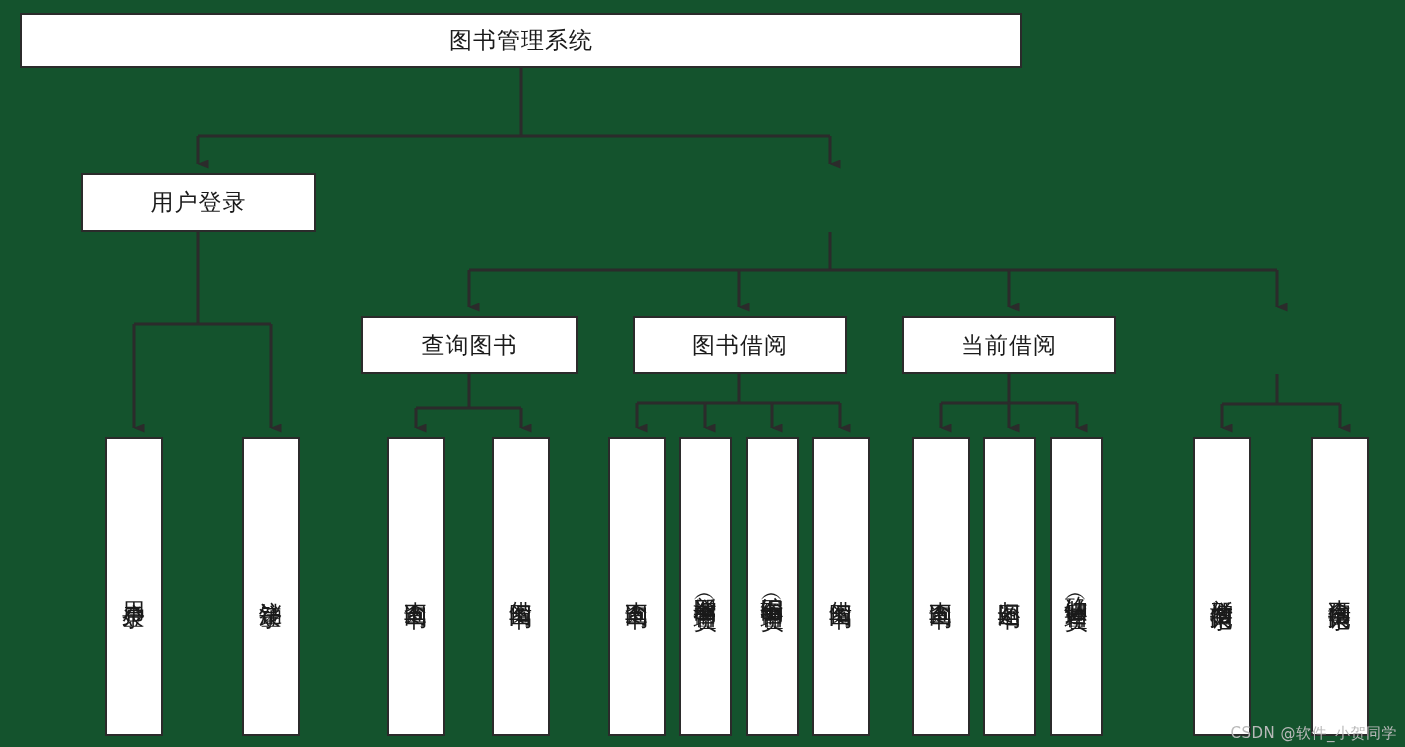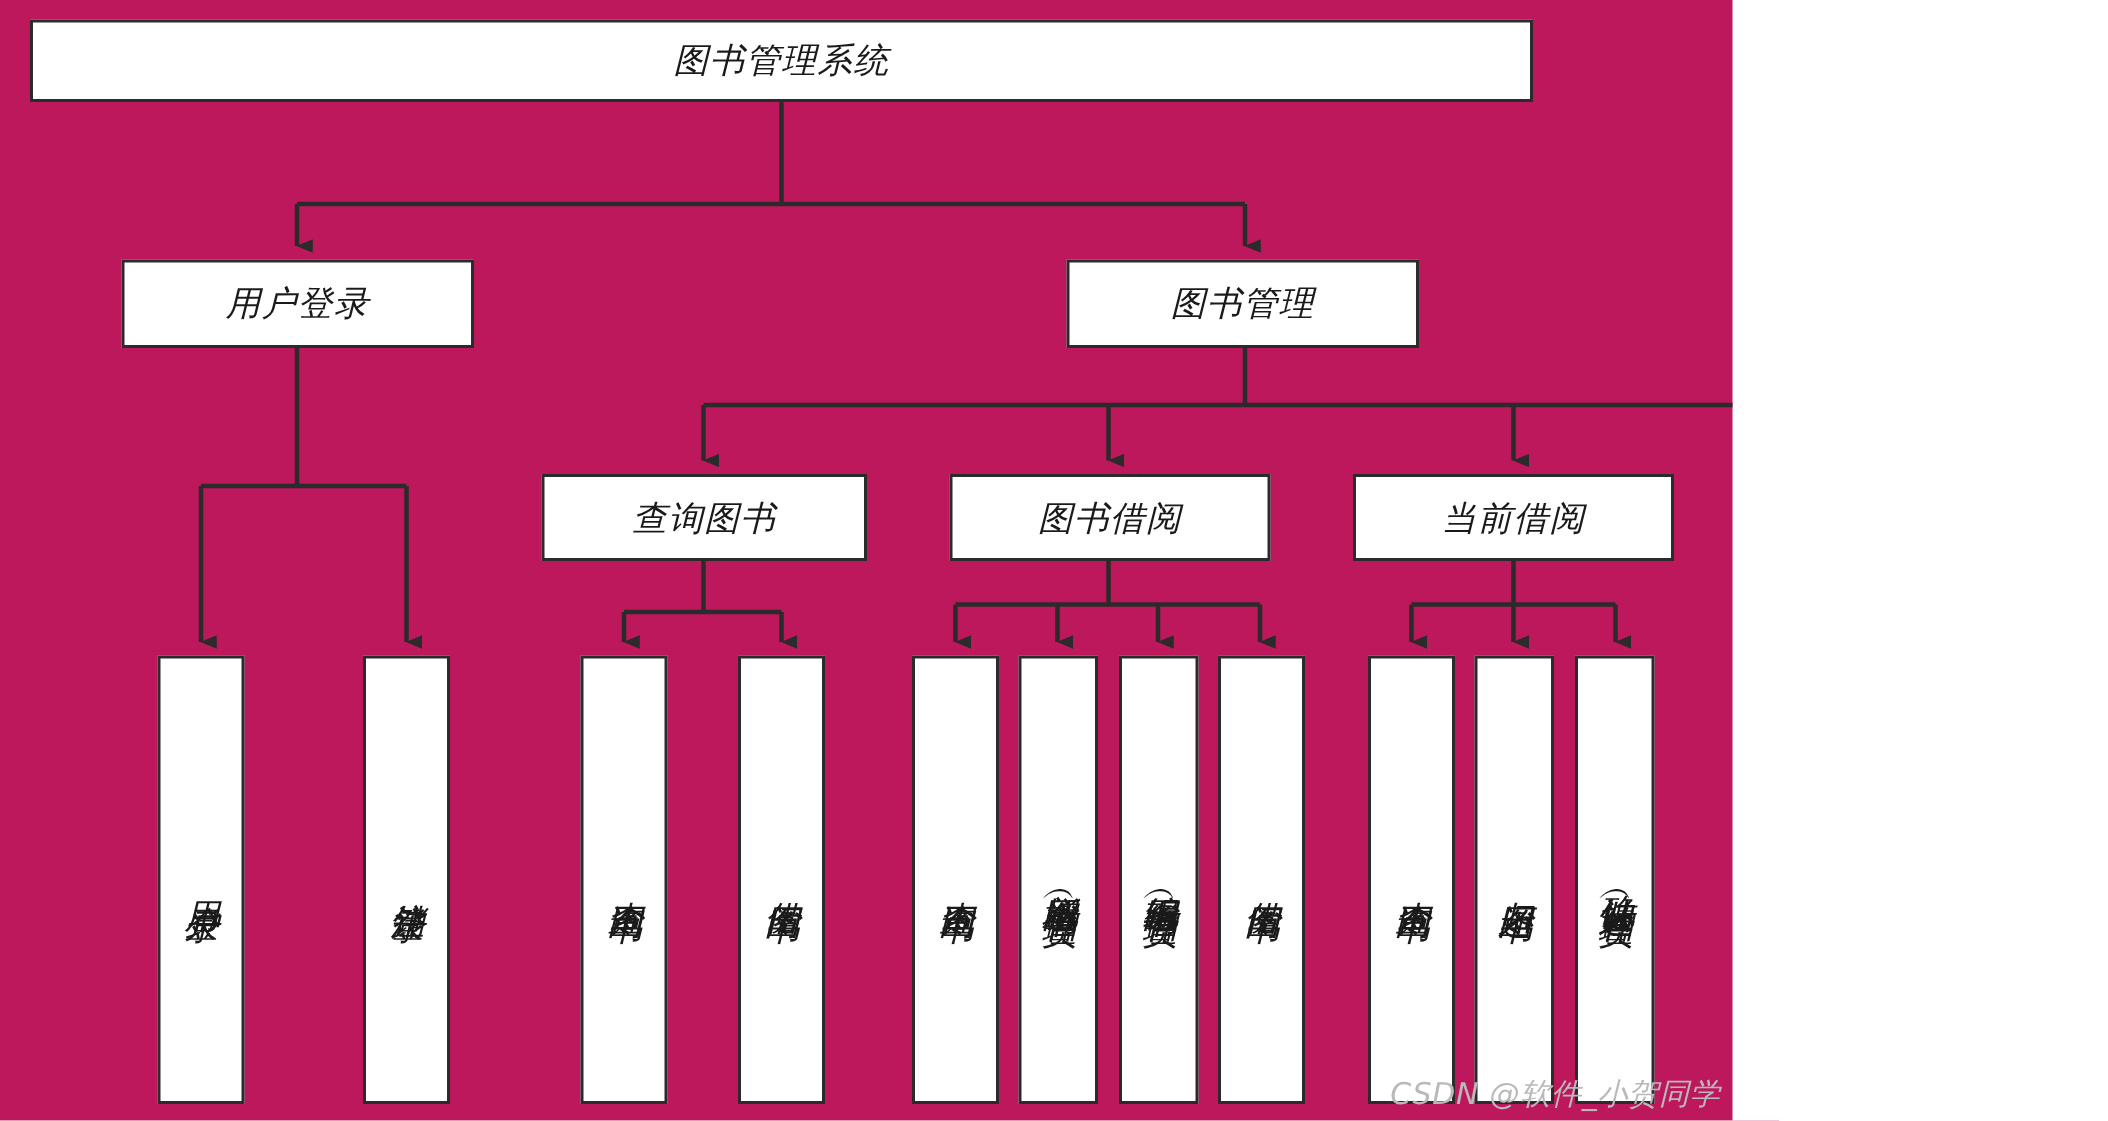--- a/index.html
+++ b/index.html
@@ -5,25 +5,24 @@
   html, body {
     margin: 0;
     padding: 0;
     background: #ffffff;
   }
   body {
     font-family: "DejaVu Sans", "Liberation Sans", sans-serif;
   }
   #canvas {
     position: relative;
-    width: 1155px;
+    width: 1405px;
     height: 747px;
-    background: #be185d;
+    background: #14532d;
     overflow: hidden;
-    font-style: italic;
   }
   svg#wires {
     position: absolute;
     left: 0;
     top: 0;
     width: 1405px;
     height: 747px;
   }
   .node {
     position: absolute;
@@ -51,21 +50,21 @@
     align-items: center;
     white-space: nowrap;
   }
   .node .label {
     display: block;
   }
   #watermark {
     position: absolute;
     right: 8px;
     bottom: 4px;
-    font-size: 20px;
+    font-size: 15px;
     color: #b9b9b9;
     letter-spacing: 0.5px;
     white-space: nowrap;
     pointer-events: none;
   }
 </style>
 </head>
 <body>
 
 <div id="canvas">
@@ -120,23 +119,20 @@
     </g>
   </svg>
 
   <div class="node horiz" style="left:20px; top:13px; width:1002px; height:55px;">
     <span class="label">图书管理系统</span>
   </div>
 
   <div class="node horiz" style="left:81px; top:173px; width:235px; height:59px;">
     <span class="label">用户登录</span>
   </div>
-  <div class="node horiz" style="left:711px; top:173px; width:235px; height:59px;">
-    <span class="label">图书管理</span>
-  </div>
 
   <div class="node horiz" style="left:361px; top:316px; width:217px; height:58px;">
     <span class="label">查询图书</span>
   </div>
   <div class="node horiz" style="left:633px; top:316px; width:214px; height:58px;align-items:center;">
     <span class="label">图书借阅</span>
   </div>
   <div class="node horiz" style="left:902px; top:316px; width:214px; height:58px;">
     <span class="label">当前借阅</span>
   </div>

